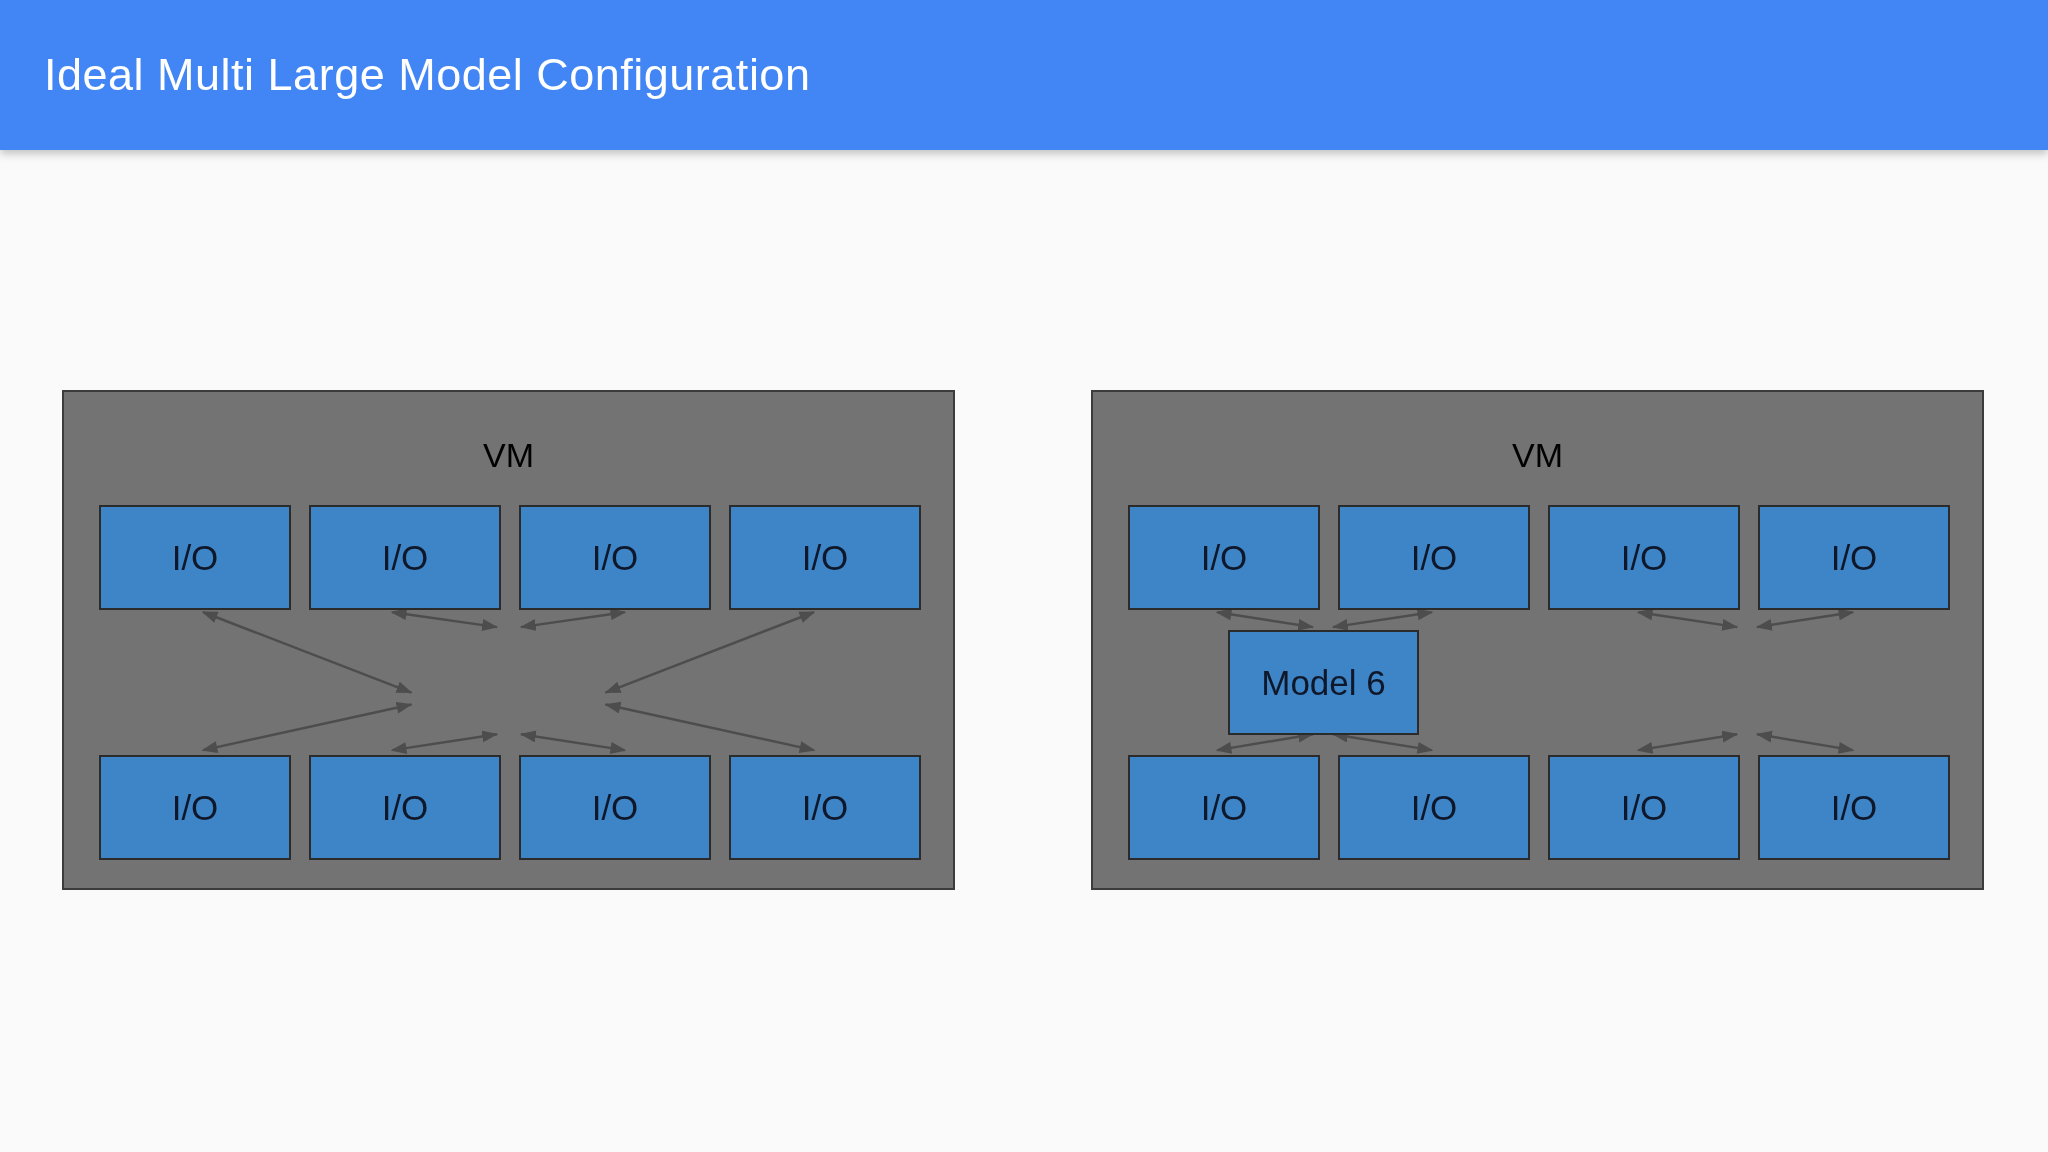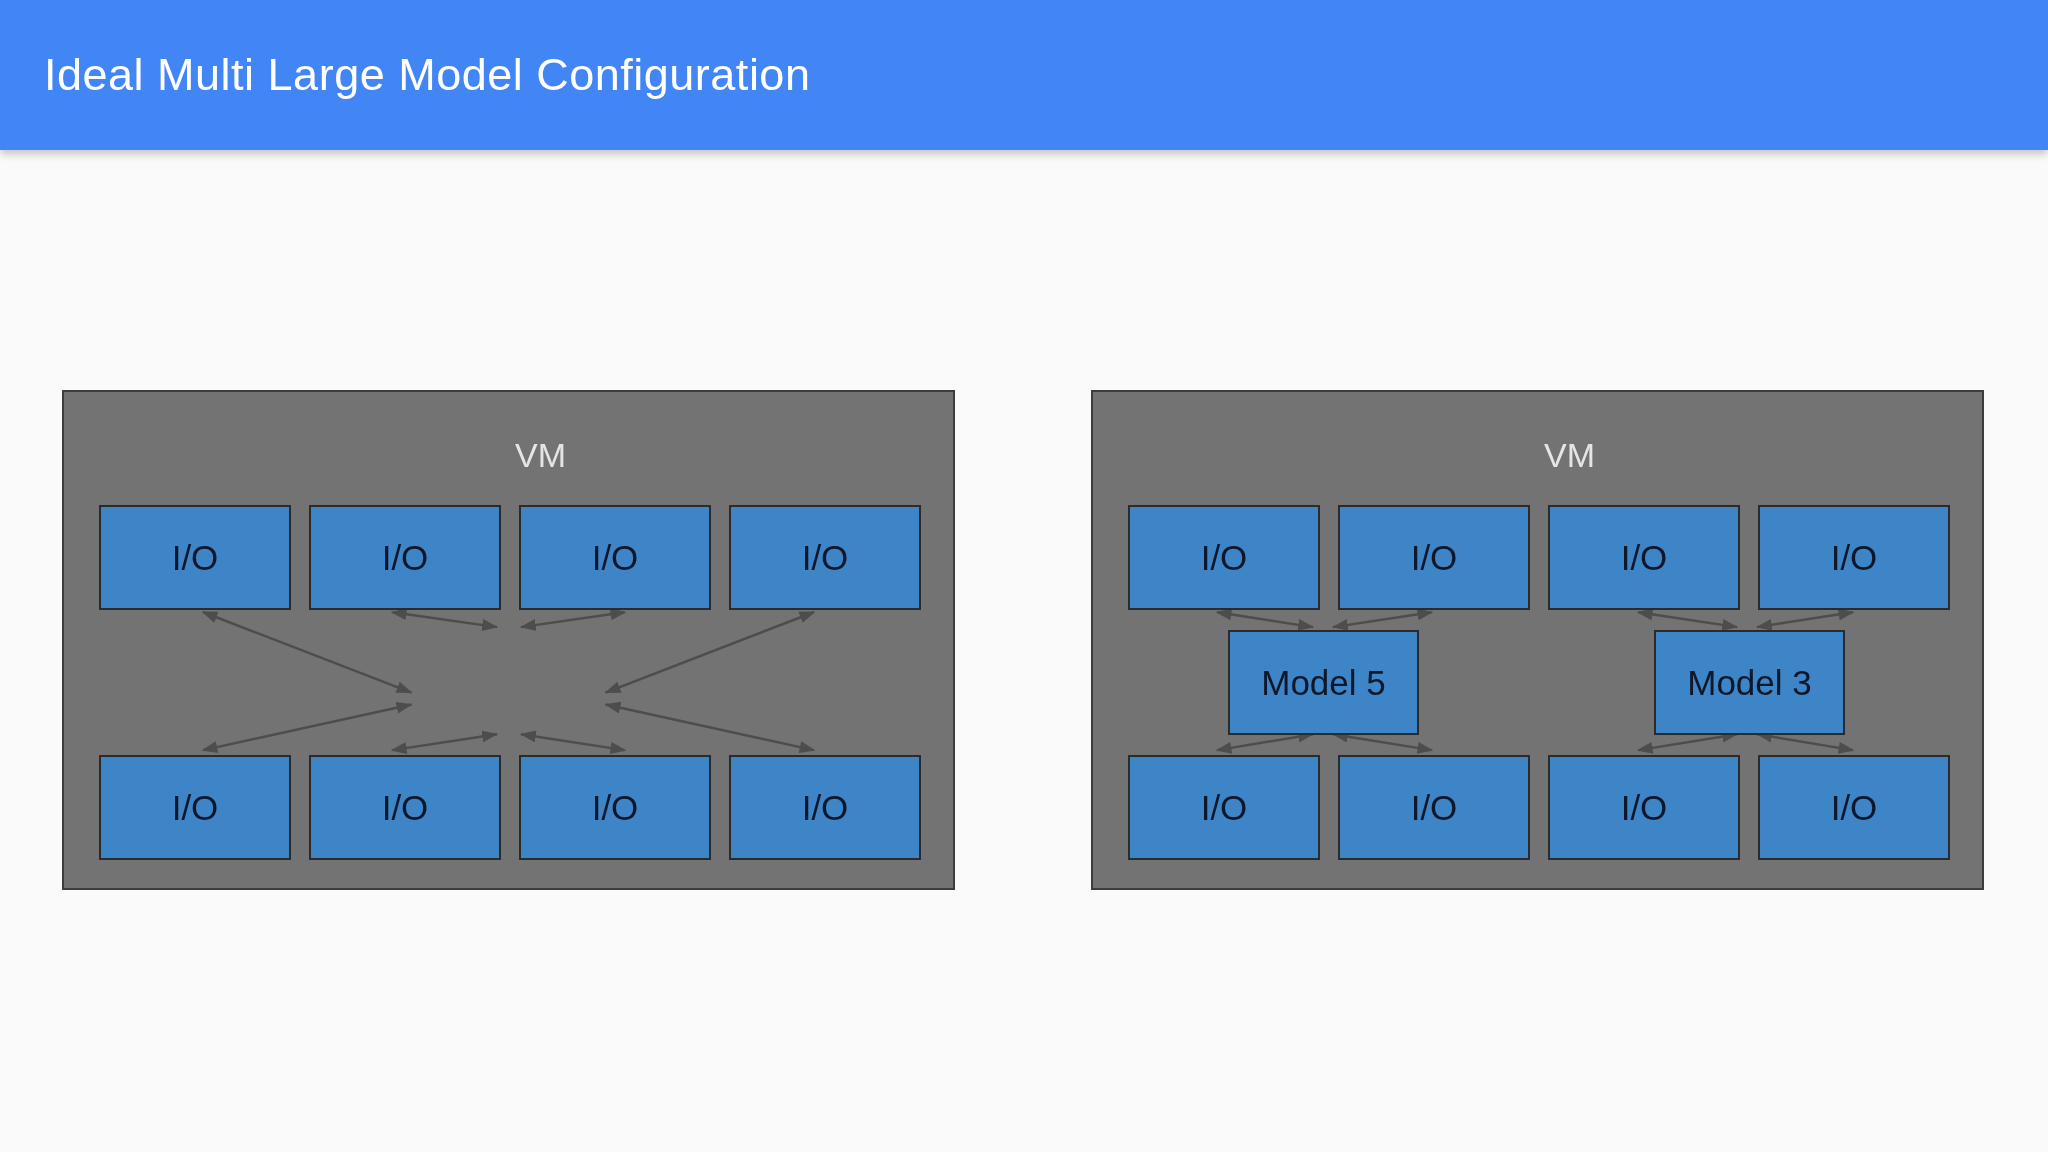--- a/index.html
+++ b/index.html
@@ -17,21 +17,21 @@
     letter-spacing:0.5px;white-space:nowrap;
   }
   .vm{
     position:absolute;top:390px;width:893px;height:500px;
     background:#737373;border:2px solid #3c3c3c;box-sizing:border-box;
   }
   .vm-1{left:62px;}
   .vm-2{left:1091px;}
   .vm-label{
     position:absolute;top:44px;left:0;width:100%;text-align:center;
-    font-size:34px;color:#e5e5e5;z-index:2;margin-left:32px;
+    font-size:34px;color:#000000;z-index:2;
   }
   .node{
     position:absolute;display:flex;align-items:center;justify-content:center;
     background:#3d85c6;border:2px solid #2b2b2b;box-sizing:border-box;
     font-size:35px;color:#0f172a;z-index:2;
   }
   .io{width:192px;height:105px;}
   .io-top{top:113px;}
   .io-bottom{top:363px;}
   .c1{left:35px;}.c2{left:245px;}.c3{left:455px;}.c4{left:665px;}
@@ -108,22 +108,21 @@
       <line class="arrow" x1="763" y1="222" x2="667" y2="237" marker-start="url(#ah2s)" marker-end="url(#ah2e)"></line>
       <line class="arrow" x1="548" y1="361" x2="647" y2="345" marker-start="url(#ah2s)" marker-end="url(#ah2e)"></line>
       <line class="arrow" x1="763" y1="361" x2="667" y2="345" marker-start="url(#ah2s)" marker-end="url(#ah2e)"></line>
     </svg>
 
     <div class="node io io-top c1">I/O</div>
     <div class="node io io-top c2">I/O</div>
     <div class="node io io-top c3">I/O</div>
     <div class="node io io-top c4">I/O</div>
 
-    <div class="node model model-2">Model 5</div>
-    <div class="node model model-3">Model 3</div>
+    <div class="node model model-2">Model 6</div>
 
     <div class="node io io-bottom c1">I/O</div>
     <div class="node io io-bottom c2">I/O</div>
     <div class="node io io-bottom c3">I/O</div>
     <div class="node io io-bottom c4">I/O</div>
   </section>
 
 </div>
 
 </body></html>

